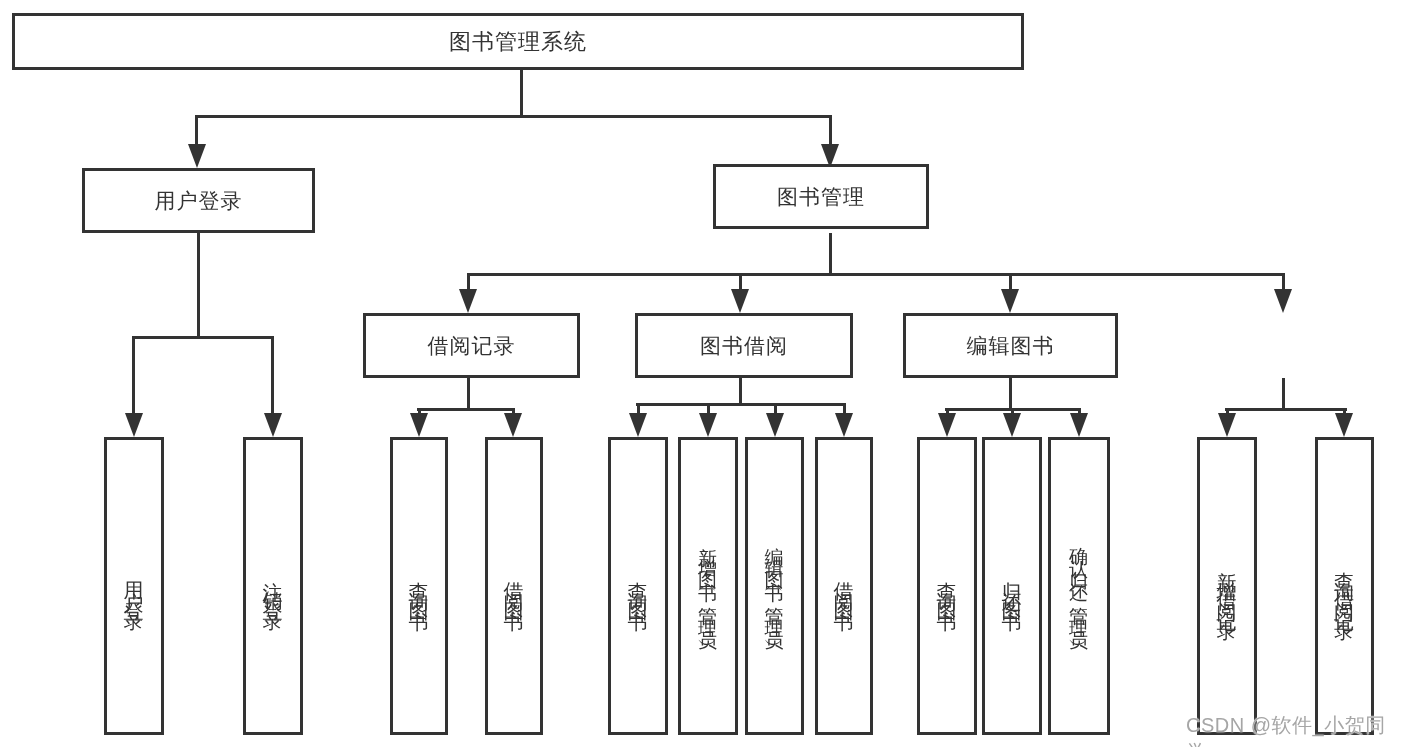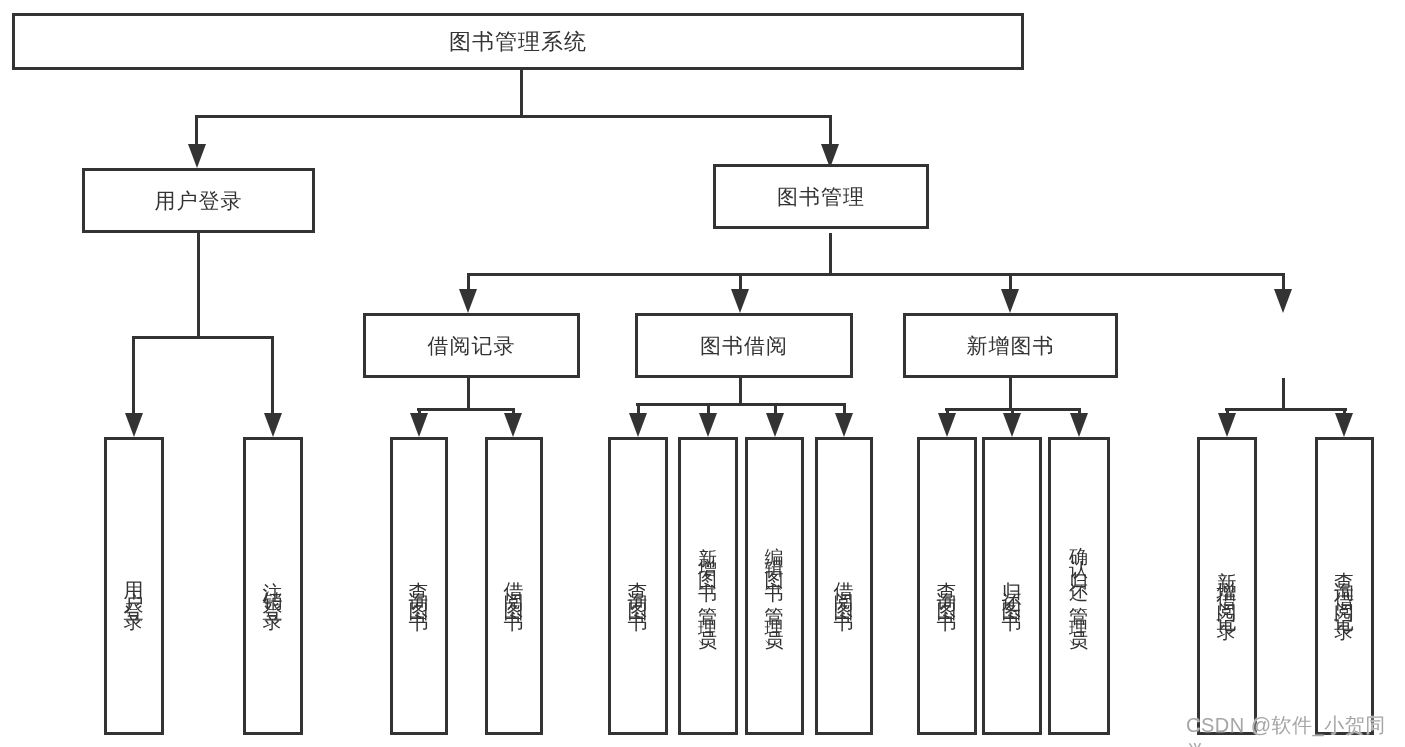--- a/index.html
+++ b/index.html
@@ -88,21 +88,21 @@
   <div class="line v" style="left:1282px;top:276px;height:16px"></div>
   <div class="tri" style="left:1274px;top:289px"></div>
 
   <div class="box" style="left:363px;top:313px;width:217px;height:65px">
     <span>借阅记录</span>
   </div>
   <div class="box" style="left:635px;top:313px;width:218px;height:65px">
     <span>图书借阅</span>
   </div>
   <div class="box" style="left:903px;top:313px;width:215px;height:65px">
-    <span>新增图书</span>
+    <span>编辑图书</span>
   </div>
 
   <div class="line v" style="left:467px;top:378px;height:30px"></div>
   <div class="line h" style="left:417px;top:408px;width:98px"></div>
   <div class="line v" style="left:418px;top:411px;height:5px"></div>
   <div class="tri" style="left:410px;top:413px"></div>
   <div class="line v" style="left:512px;top:411px;height:5px"></div>
   <div class="tri" style="left:504px;top:413px"></div>
 
   <div class="line v" style="left:739px;top:378px;height:25px"></div>

